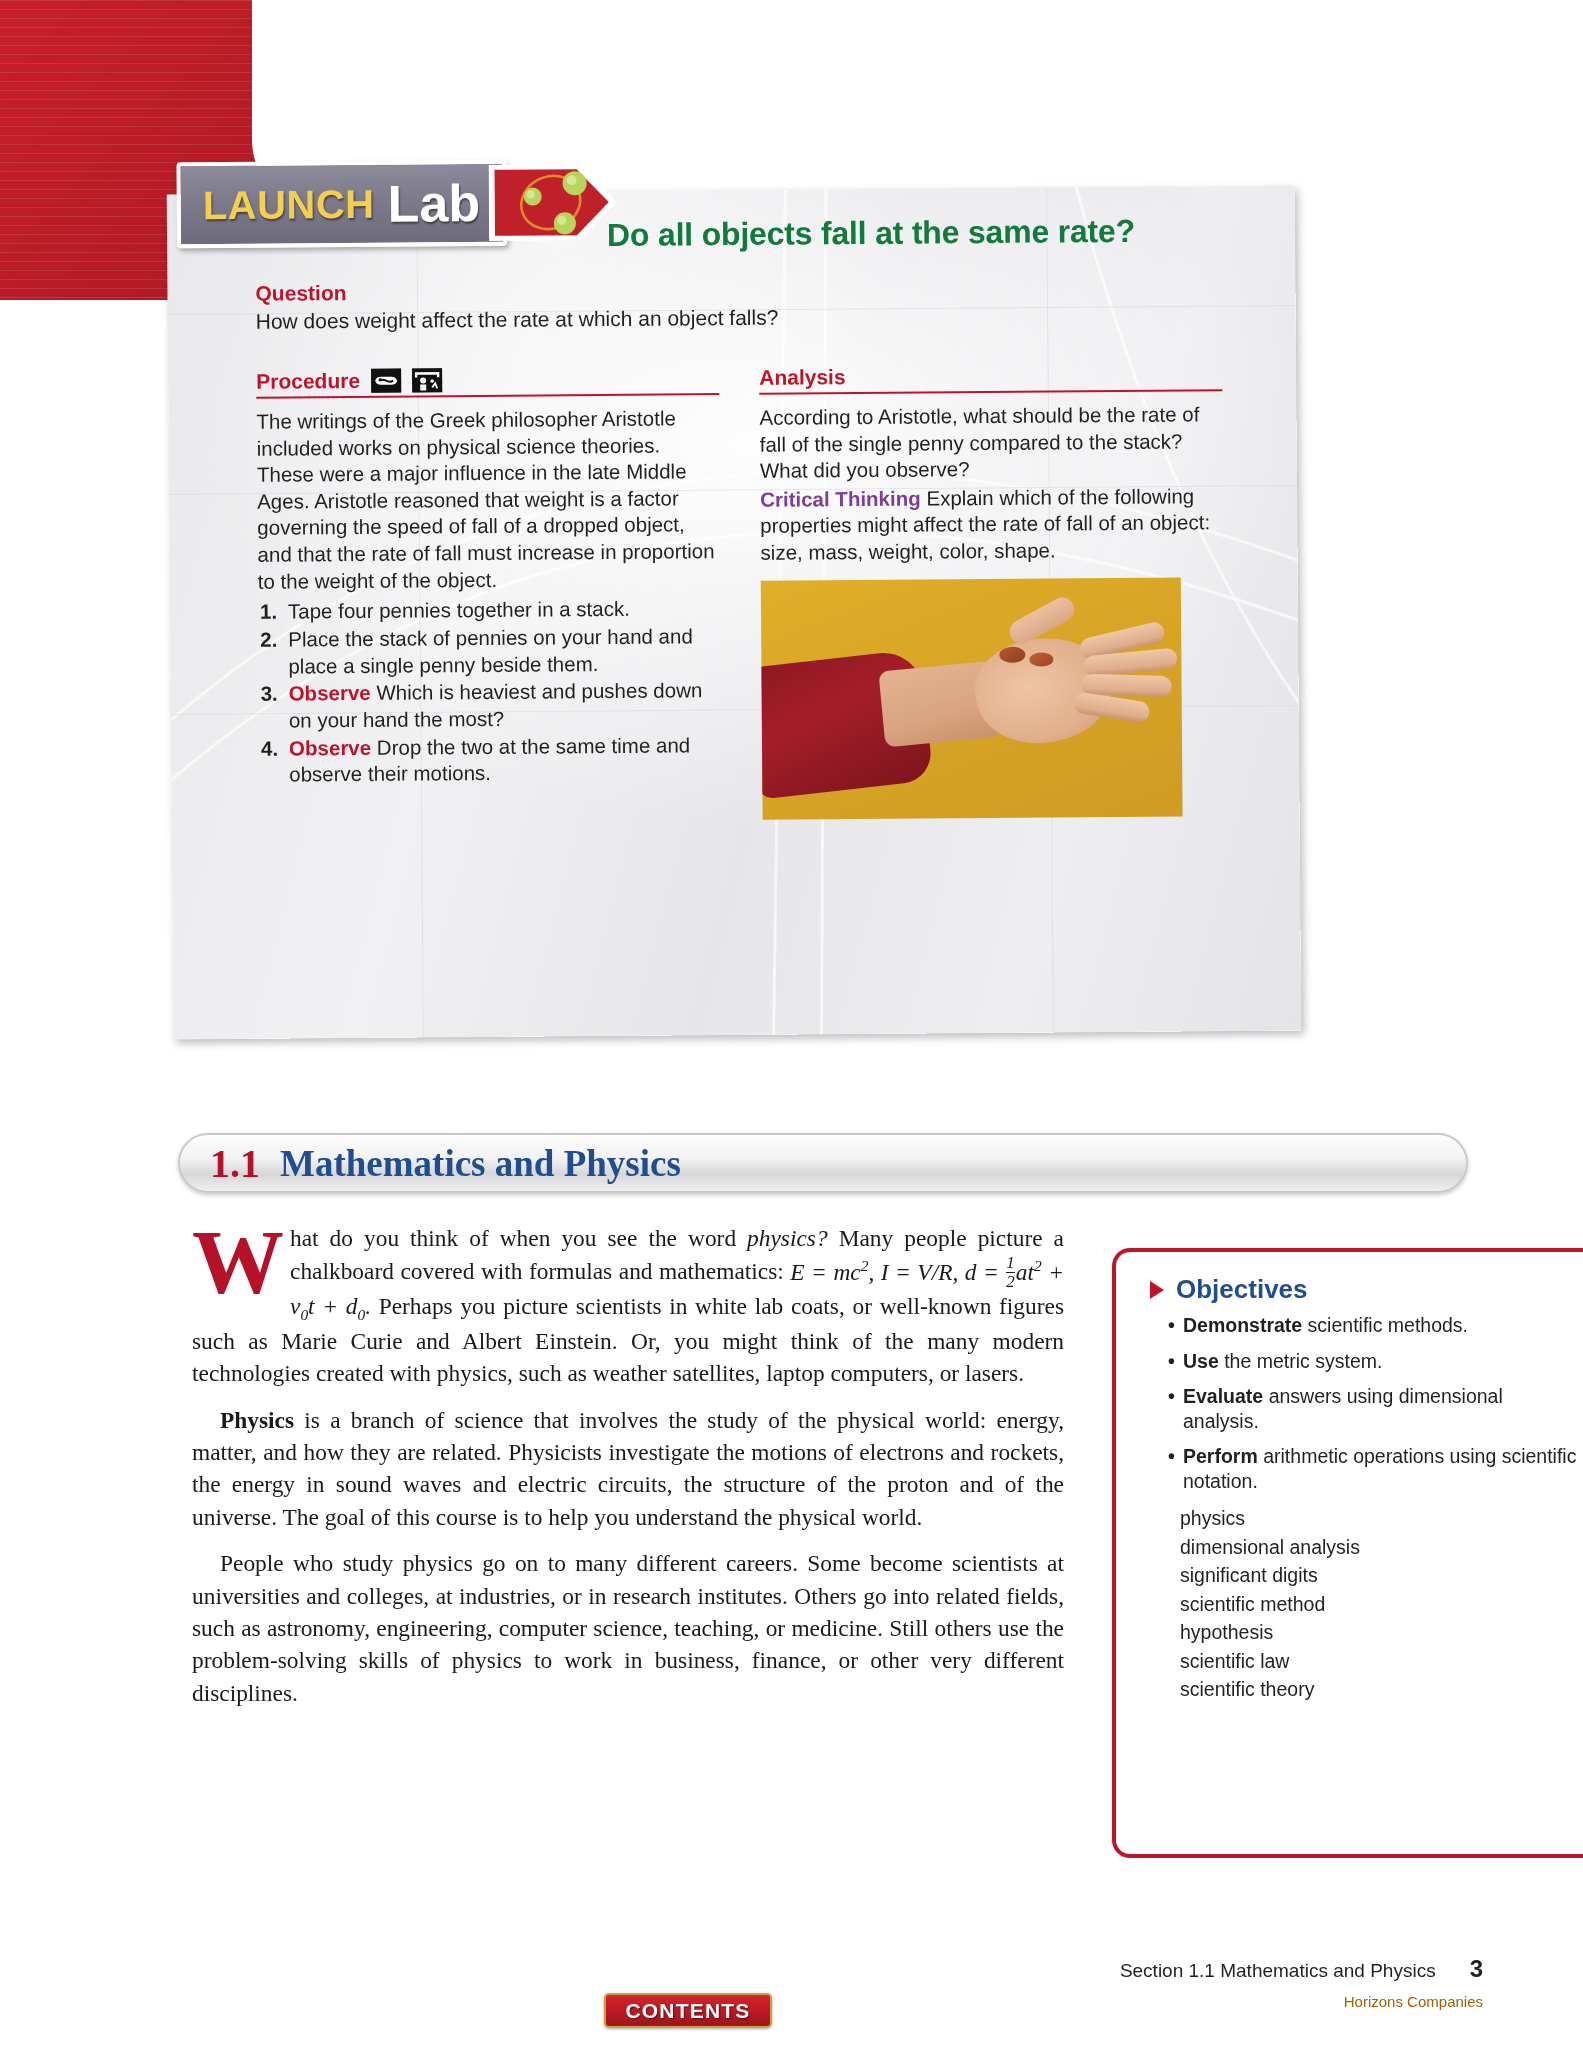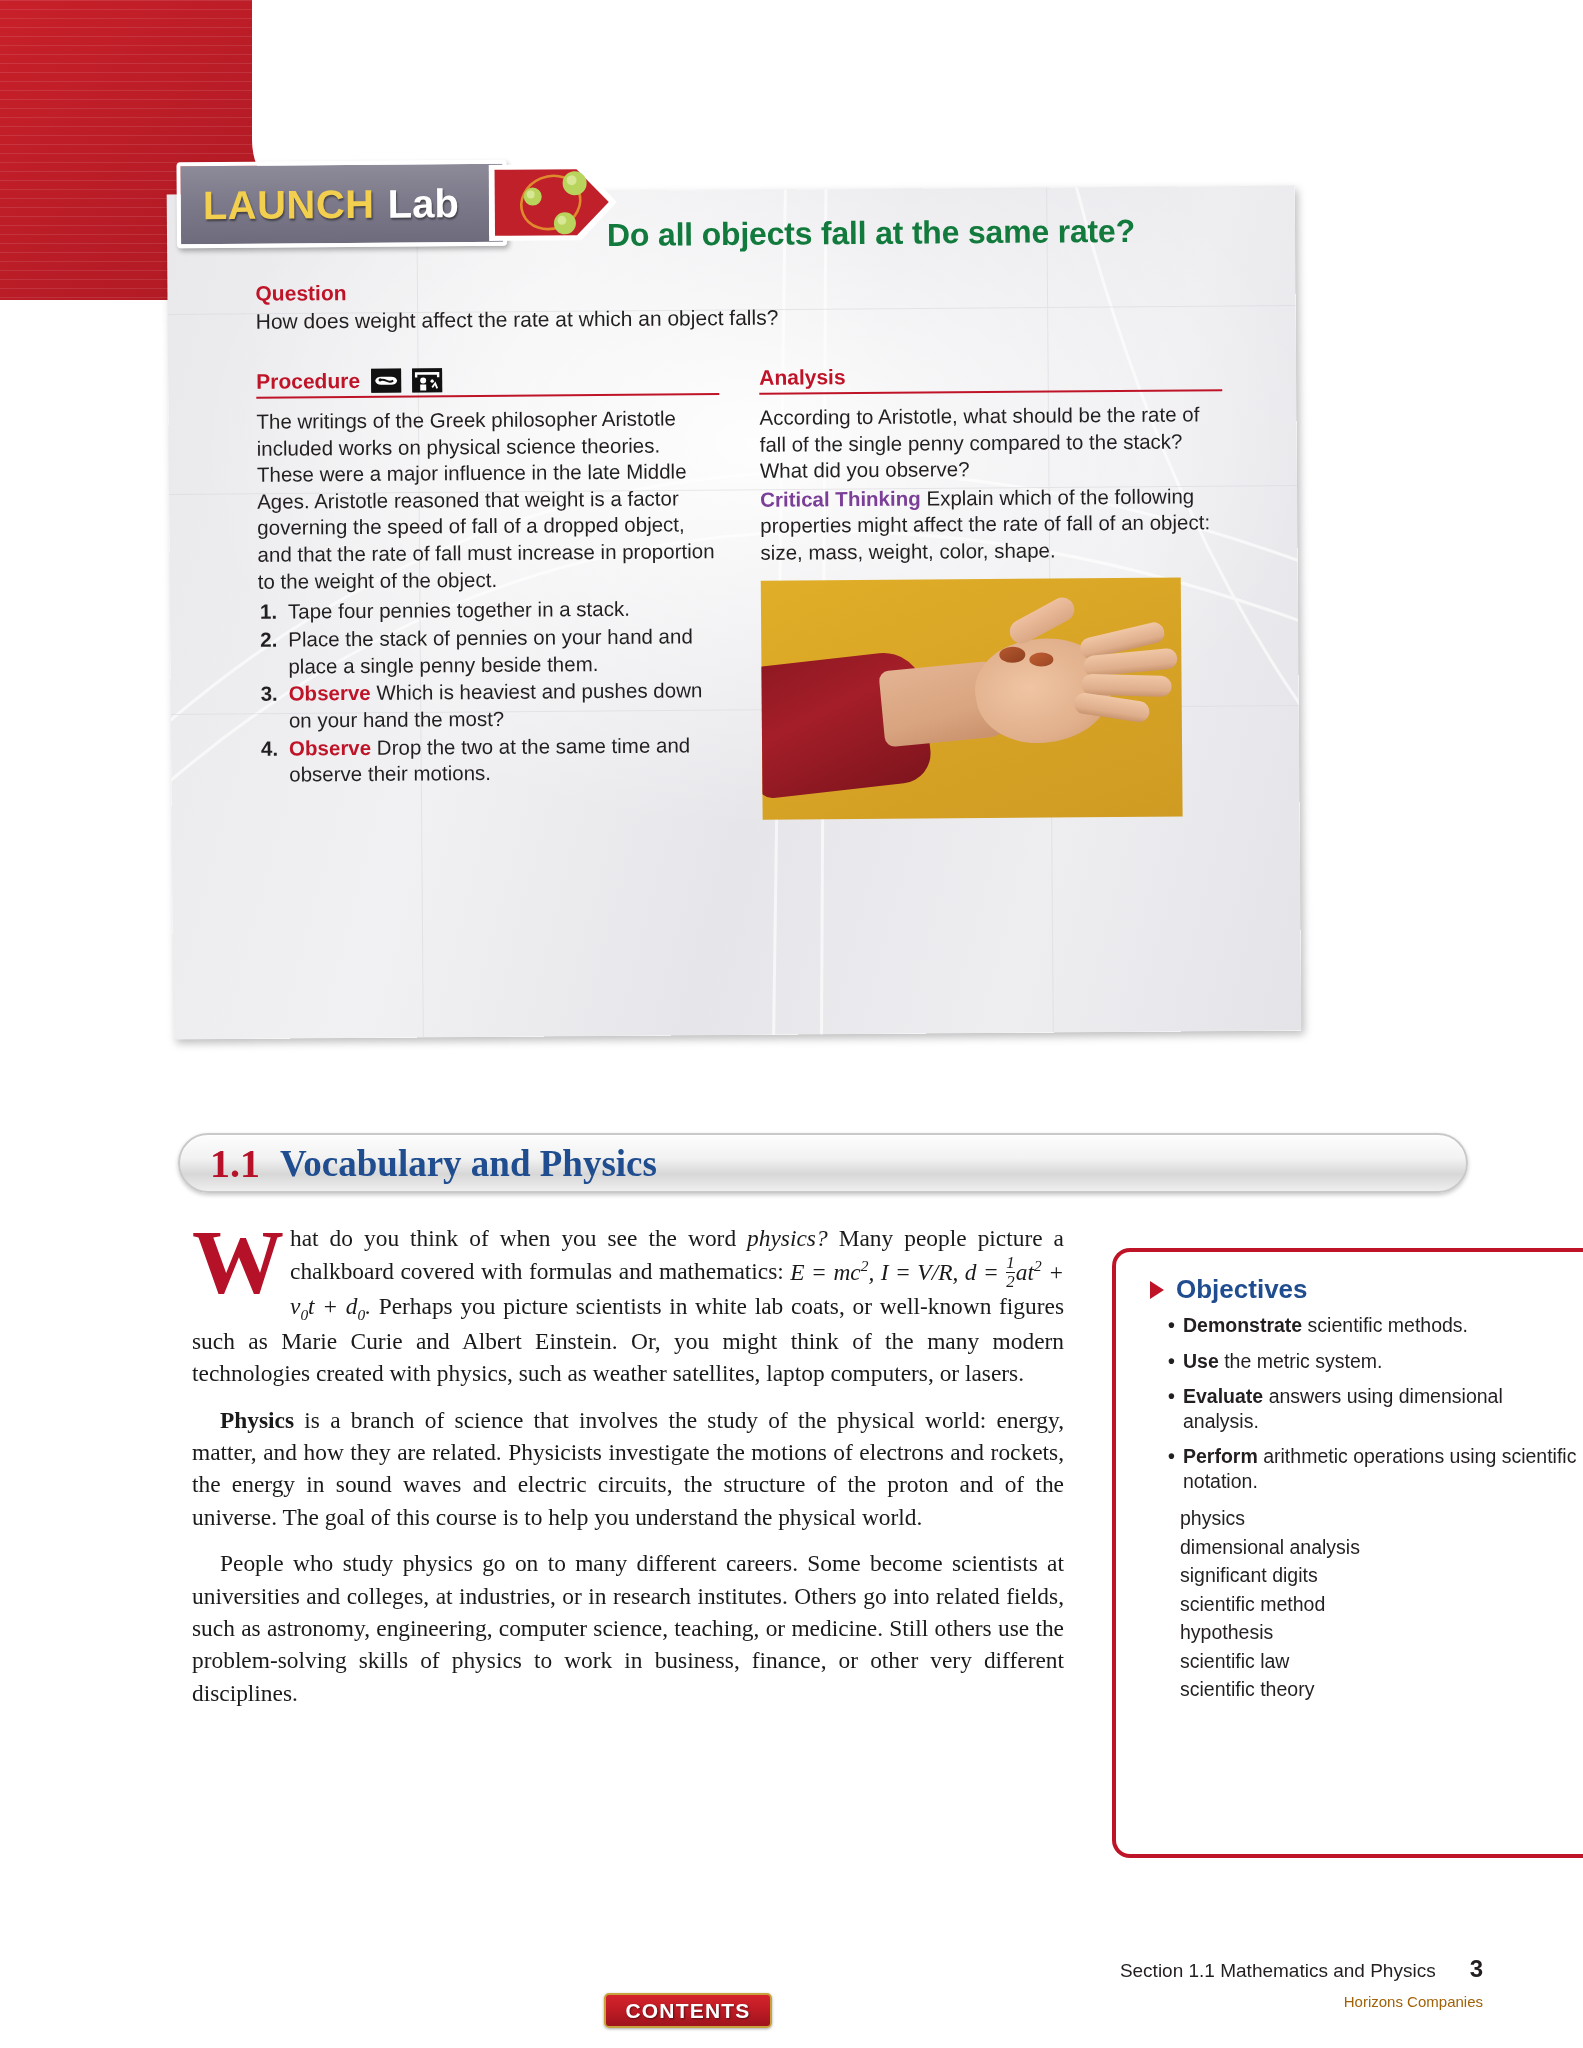--- a/index.html
+++ b/index.html
@@ -86,21 +86,21 @@
     padding-left: 22px;
   }
   .ll-launch {
     font-size: 40px;
     font-weight: bold;
     color: #f2cf4e;
     letter-spacing: 0.5px;
     text-shadow: 1px 2px 2px rgba(0,0,0,0.45);
   }
   .ll-lab {
-    font-size: 40px;
+    font-size: 52px;
     font-weight: bold;
     color: #ffffff;
     margin-left: 13px;
     text-shadow: 1px 2px 2px rgba(0,0,0,0.45);
   }
   .ll-chevron {
     position: absolute;
     left: 312px; top: 2px;
     width: 130px; height: 82px;
     z-index: 7;
@@ -542,21 +542,21 @@
           <div class="penny p-stack"></div>
           <div class="penny p-single"></div>
         </div>
       </div>
     </div>
   </div>
 </div>
 
 <div class="section-bar">
   <span class="section-num">1.1</span>
-  <span class="section-name">Vocabulary and Physics</span>
+  <span class="section-name">Mathematics and Physics</span>
 </div>
 
 <div class="maincol">
   <p>
     <span class="dropcap">W</span><span>hat do you think of when you see the word </span><i>physics?</i><span> Many people picture a chalkboard covered with formulas and mathematics: </span><span class="eq">E = mc<sup class="s">2</sup>, I = V/R, d = <span class="frac"><span class="num">1</span><span class="den">2</span></span>at<sup class="s">2</sup> + v<sub class="s">0</sub>t + d<sub class="s">0</sub>.</span><span> Perhaps you picture scientists in white lab coats, or well-known figures such as Marie Curie and Albert Einstein. Or, you might think of the many modern technologies created with physics, such as weather satellites, laptop computers, or lasers.</span>
   </p>
 
 
   <p class="ind"><b>Physics</b><span> is a branch of science that involves the study of the physical world: energy, matter, and how they are related. Physicists investigate the motions of electrons and rockets, the energy in sound waves and electric circuits, the structure of the proton and of the universe. The goal of this course is to help you understand the physical world.</span></p>
 

